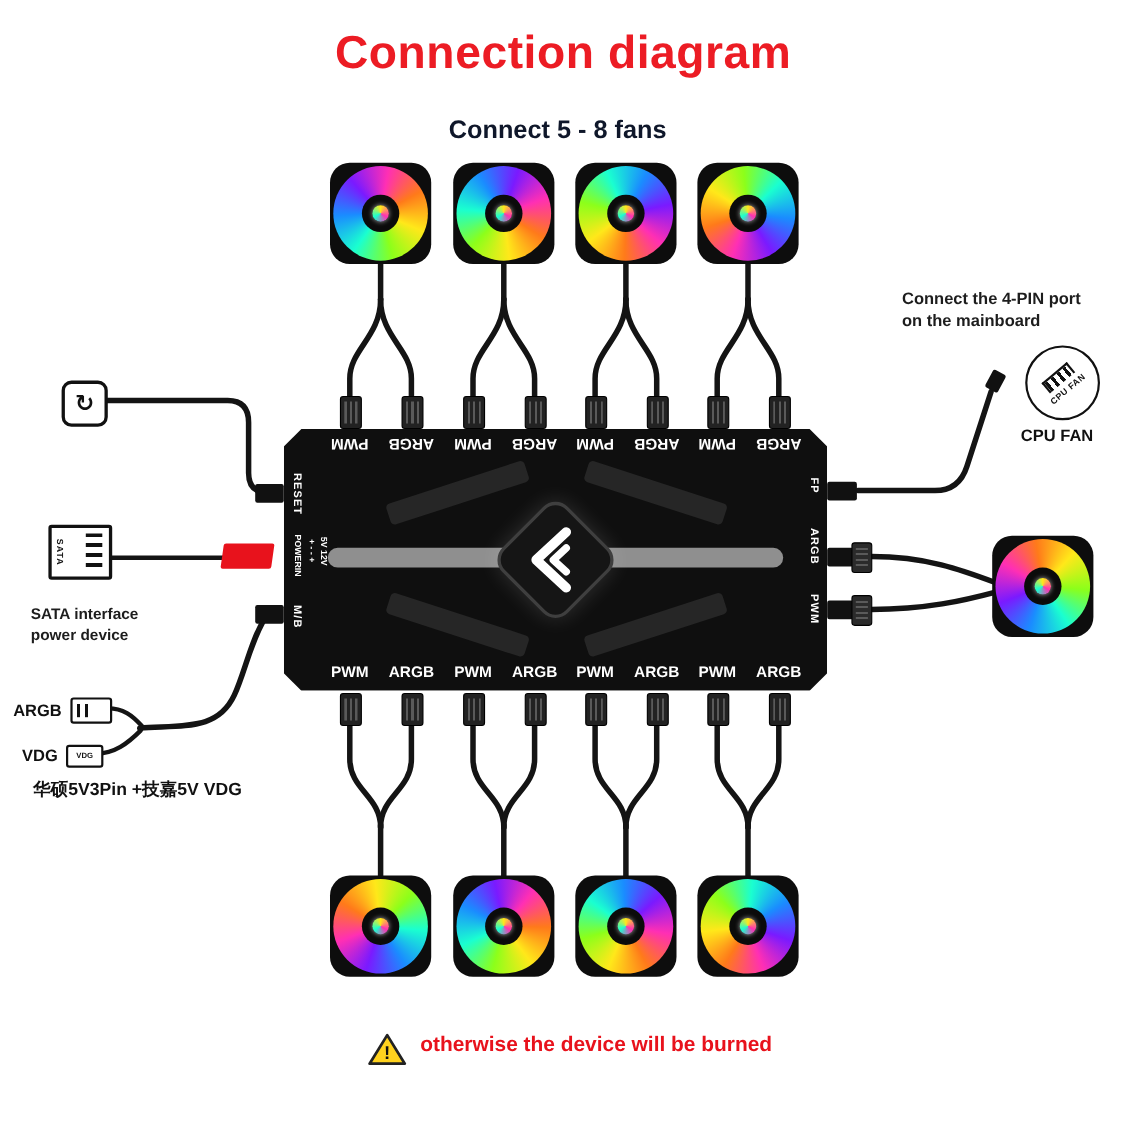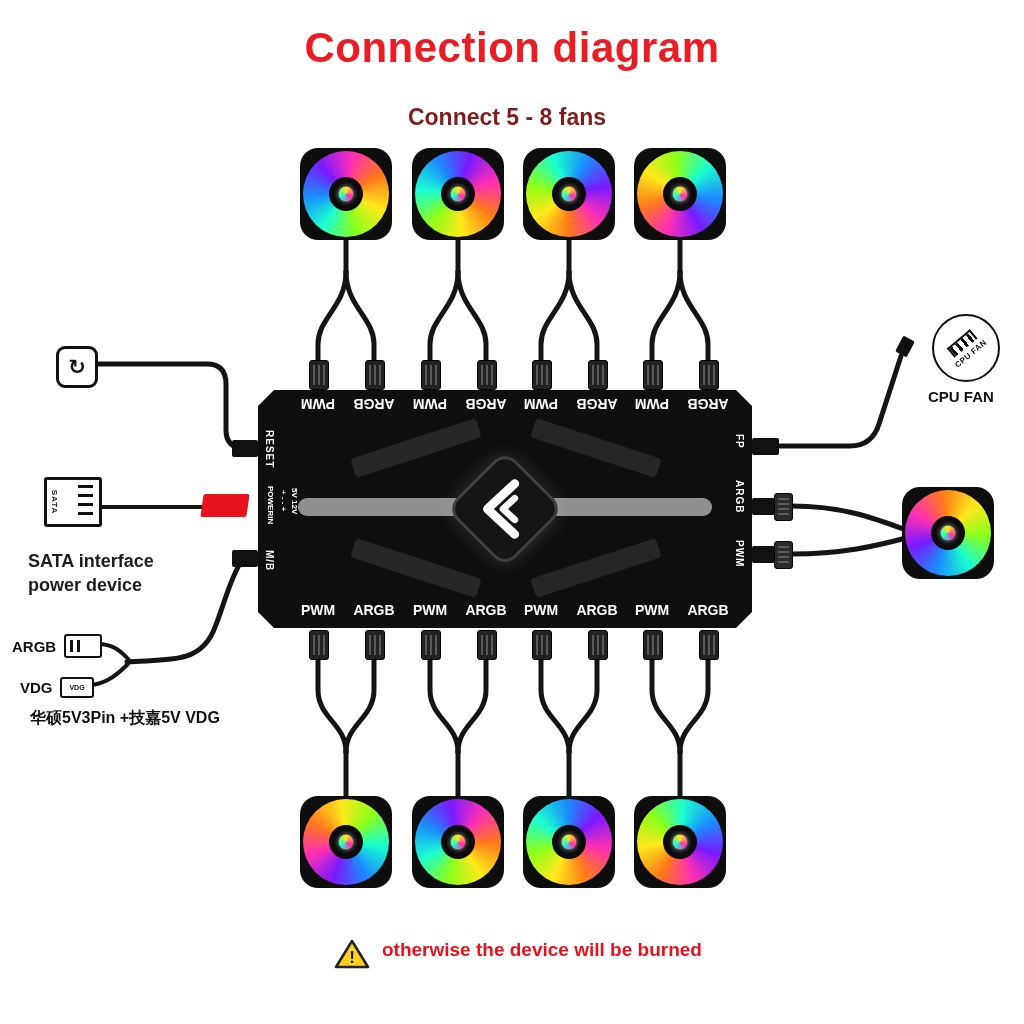--- a/index.html
+++ b/index.html
@@ -3,21 +3,21 @@
 <meta charset="utf-8">
 <style>
   html,body{margin:0;padding:0;background:#fff;}
   .canvas{position:relative;width:1024px;height:1024px;background:#fff;overflow:hidden;
           font-family:"Liberation Sans",sans-serif;}
 
   
   .title{position:absolute;left:0;right:0;top:24px;margin:0;text-align:center;
          font-size:42px;font-weight:800;color:#ec1c24;letter-spacing:.5px;}
   .subtitle{position:absolute;left:0;right:10px;top:104px;text-align:center;
-            font-size:23px;font-weight:700;color:#7f1d1d;}
+            font-size:23px;font-weight:700;color:#0f172a;}
 
   
   .wires{position:absolute;left:0;top:0;z-index:1;}
   .wires path{stroke:#141414;stroke-width:5;fill:none;stroke-linecap:round;}
   .wires path.thin{stroke-width:4;}
 
   
   .fan{position:absolute;width:92px;height:92px;z-index:2;background:#0d0d0d;border-radius:18px;}
   .fan .ring{position:absolute;inset:3px;border-radius:50%;
     background:conic-gradient(from var(--a,0deg),#ff2fb4,#ff7a1a,#ffe81a,#8cff1a,#1affd0,#1a8cff,#7a1aff,#ff2fb4);}
@@ -58,21 +58,21 @@
   .restart-caption{position:absolute;left:28px;top:312px;font-size:20px;font-weight:700;color:#3a3a3a;z-index:3;}
   .restart-icon{position:absolute;left:56px;top:346px;width:36px;height:36px;border:3px solid #111;border-radius:9px;
     background:#fff;display:flex;align-items:center;justify-content:center;z-index:3;
     font-size:21px;font-weight:700;color:#111;font-family:"DejaVu Sans",sans-serif;}
   .sata{position:absolute;left:44px;top:477px;width:52px;height:44px;background:#fff;border:3px solid #111;
     border-radius:3px;z-index:3;}
   .sata .sata-text{position:absolute;left:3px;top:50%;transform:translateY(-50%);writing-mode:vertical-rl;
     text-orientation:mixed;font-size:8px;font-weight:700;color:#111;letter-spacing:1px;}
   .sata .sata-pins{position:absolute;right:6px;top:5px;bottom:5px;width:15px;
     background:repeating-linear-gradient(180deg,#111 0 3px,#fff 3px 9px);}
-  .sata-caption{position:absolute;left:28px;top:549px;font-size:18px;font-weight:700;color:#1d1d1d;
+  .sata-caption{position:absolute;left:28px;top:549px;font-size:14px;font-weight:700;color:#1d1d1d;
     line-height:1.35;z-index:3;}
   .argb-label{position:absolute;left:12px;top:638px;font-size:15px;font-weight:700;color:#111;z-index:3;}
   .argb-conn{position:absolute;left:64px;top:634px;width:34px;height:20px;background:#fff;border:2.5px solid #111;
     border-radius:3px;z-index:3;}
   .argb-conn::before{content:"";position:absolute;left:4px;top:4px;bottom:4px;width:12px;
     background:repeating-linear-gradient(90deg,#111 0 3px,#fff 3px 7px);}
   .vdg-label{position:absolute;left:20px;top:679px;font-size:15px;font-weight:700;color:#111;z-index:3;}
   .vdg-chip{position:absolute;left:60px;top:677px;width:30px;height:17px;background:#fff;border:2.5px solid #111;
     border-radius:3px;display:flex;align-items:center;justify-content:center;
     font-size:7px;font-weight:700;color:#111;z-index:3;}
@@ -265,20 +265,24 @@
     <div>SATA interface</div>
     <div>power device</div>
   </div>
 
   <div class="argb-label">ARGB</div>
   <div class="argb-conn"></div>
   <div class="vdg-label">VDG</div>
   <div class="vdg-chip">VDG</div>
   <div class="compat-note">华硕5V3Pin +技嘉5V VDG</div>
 
+  <div class="mainboard-caption">
+    <div>Connect the 4-PIN port</div>
+    <div>on the mainboard</div>
+  </div>
   <div class="cpu-wire-head"></div>
   <div class="cpu-circle">
     <div class="cpu-inner">
       <div class="cpu-pins"></div>
       <span>CPU FAN</span>
     </div>
   </div>
   <div class="cpu-label">CPU FAN</div>
 
   <div class="warning">

